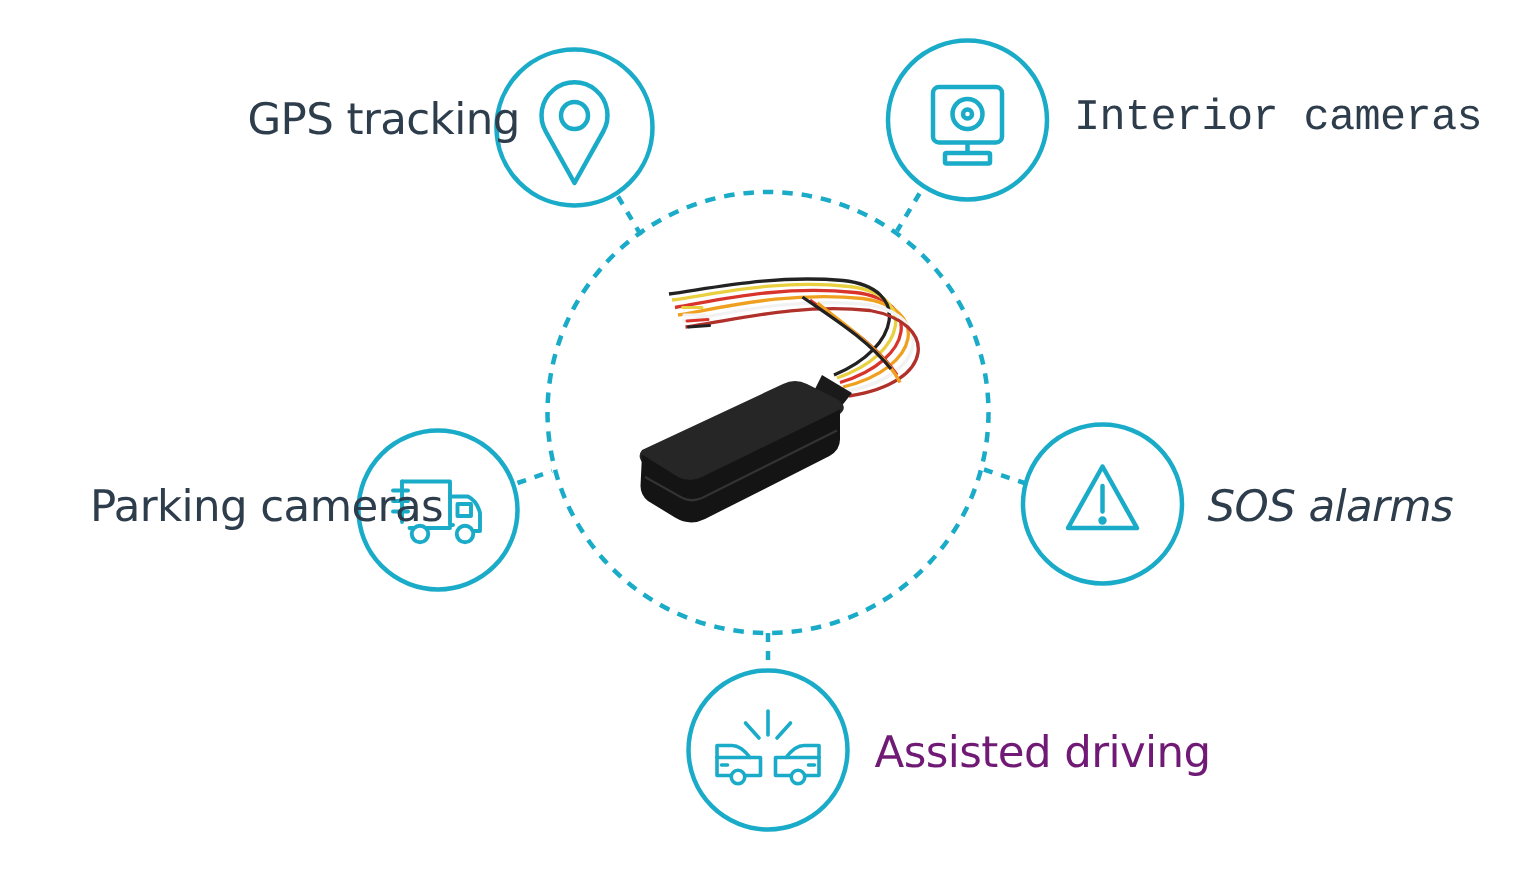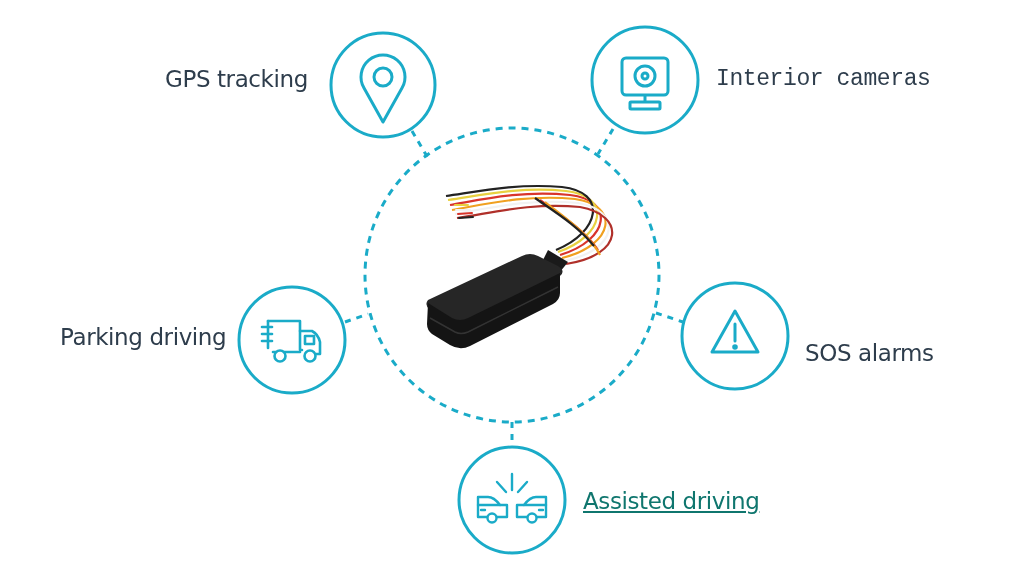--- a/index.html
+++ b/index.html
@@ -16,27 +16,27 @@
     }
     .canvas {
       position: absolute;
       left: 0; top: 0;
       width: 1024px;
       height: 586px;
     }
     .label {
       position: absolute;
       font-family: "DejaVu Sans", sans-serif;
-      font-size: 23px;
+      font-size: 29px;
       color: #2e3d4c;
       white-space: nowrap;
       letter-spacing: -0.4px;
       line-height: 30px;
     }
-    .label.dark { color: #0f766e; text-decoration: underline; }
+    .label.dark { color: #701a75; }
   </style>
 </head>
 <body>
 
 <svg class="canvas" viewBox="0 0 1024 586" xmlns="http://www.w3.org/2000/svg">
 
   <circle cx="512" cy="275" r="147" fill="none" stroke="#1aabc8" stroke-width="3" stroke-dasharray="7 6"></circle>
 
   <g stroke="#1aabc8" stroke-width="3" stroke-dasharray="6 6" fill="none">
     <line x1="412" y1="131" x2="428" y2="158"></line>
@@ -135,15 +135,15 @@
     <path d="M428 300 L522 256 Q530 252 538 256 L558 266 Q566 271 560 276 L468 322 Q460 326 452 322 L430 310 Q424 305 428 300 Z" fill="#262626"></path>
 
     <path d="M428 303 L452 318 Q460 322 468 318 L560 273 L560 293 Q560 300 553 304 L470 346 Q460 351 450 345 L432 334 Q427 330 427 324 Z" fill="#141414"></path>
 
     <path d="M430 318 L455 332 Q461 335 468 332 L558 287" fill="none" stroke="#333333" stroke-width="1.5"></path>
   </g>
 </svg>
 
 <div class="label" style="left:165px; top:64px;">GPS tracking</div>
 <div class="label" style="left:716px; top:64px;font-family:Liberation Mono, monospace;">Interior cameras</div>
-<div class="label" style="left:60px; top:322px;">Parking driving</div>
-<div class="label" style="left:805px; top:338px;">SOS alarms</div>
+<div class="label" style="left:60px; top:322px;">Parking cameras</div>
+<div class="label" style="left:805px; top:322px;font-style:italic;">SOS alarms</div>
 <div class="label dark" style="left:583px; top:486px;">Assisted driving</div>
 
 </body></html>

